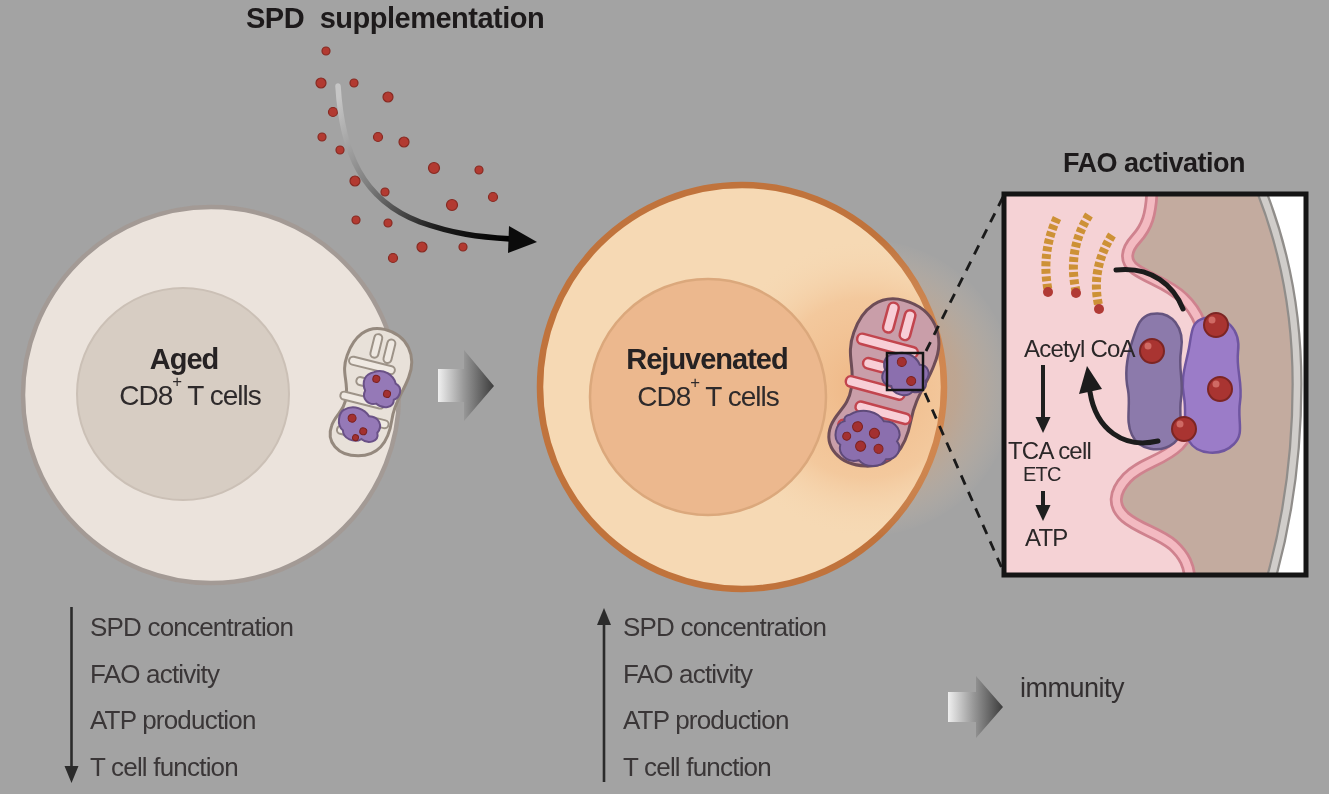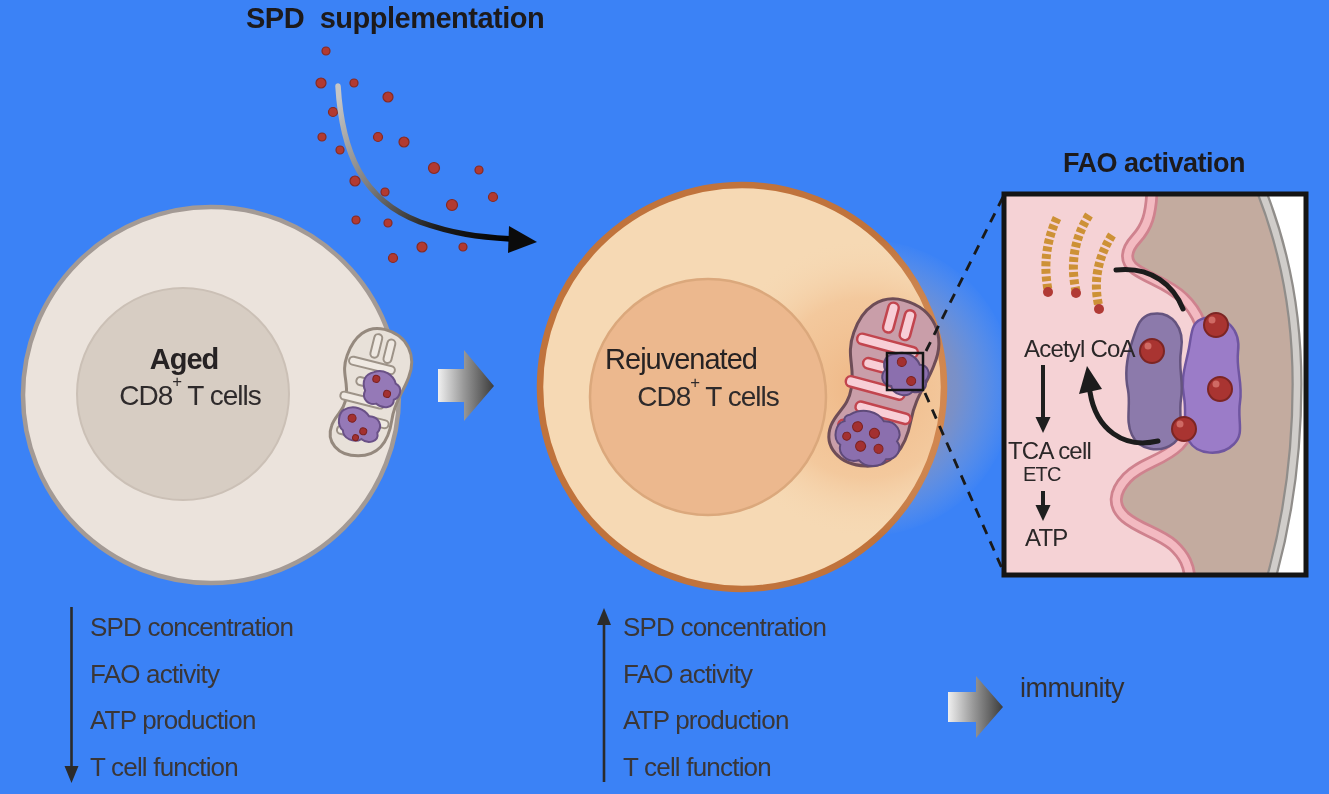--- a/index.html
+++ b/index.html
@@ -1,27 +1,27 @@
 <!DOCTYPE html>
 <html><head>
 <meta charset="utf-8">
 <style>
   html,body{margin:0;padding:0;background:#ffffff;}
   .stage{
-    position:relative;width:1329px;height:794px;background:#3b82f6;
+    position:relative;width:1329px;height:794px;background:#a3a3a3;
     font-family:"Liberation Sans", sans-serif;color:#272324;overflow:hidden;
   }
   .stage svg{position:absolute;left:0;top:0;}
   .txt{position:absolute;white-space:nowrap;}
   .t-main-title{left:246px;top:2px;font-size:29px;font-weight:bold;letter-spacing:-0.5px;word-spacing:8px;color:#1d1a1b;}
   .t-fao-title{left:1154px;top:148px;transform:translateX(-50%);font-size:27px;font-weight:bold;letter-spacing:-0.5px;color:#1d1a1b;text-align:center;}
   .cell-label{position:absolute;text-align:center;transform:translateX(-50%);}
   .t-aged-name{left:184px;top:343px;font-size:29px;font-weight:bold;letter-spacing:-1px;color:#262223;}
   .t-aged-type{left:190px;top:380px;font-size:28px;letter-spacing:-1px;color:#2e2a2b;}
-  .t-rej-name{left:681px;top:343px;font-size:29px;font-weight:normal;letter-spacing:-1px;color:#262223;}
+  .t-rej-name{left:707px;top:343px;font-size:29px;font-weight:bold;letter-spacing:-1px;color:#262223;}
   .t-rej-type{left:708px;top:381px;font-size:28px;letter-spacing:-1px;color:#2e2a2b;}
   sup{font-size:0.6em;position:relative;top:-0.5em;}
   .t-acetyl{left:1008px;top:335px;font-size:24px;letter-spacing:-0.8px;color:#2b2728;padding-left:16px;}
   .t-tca{left:1008px;top:437px;font-size:24px;letter-spacing:-0.8px;color:#2b2728;}
   .t-etc{left:1023px;top:463px;font-size:20px;letter-spacing:-0.8px;color:#2b2728;}
   .t-atp{left:1025px;top:524px;font-size:24px;letter-spacing:-0.8px;color:#2b2728;}
   .effect-list{position:absolute;top:604px;font-size:26px;letter-spacing:-0.8px;color:#3a3637;}
   .effect-list .item{height:46.5px;line-height:46.5px;}
   .list-aged{left:90px;}
   .list-rej{left:623px;}

